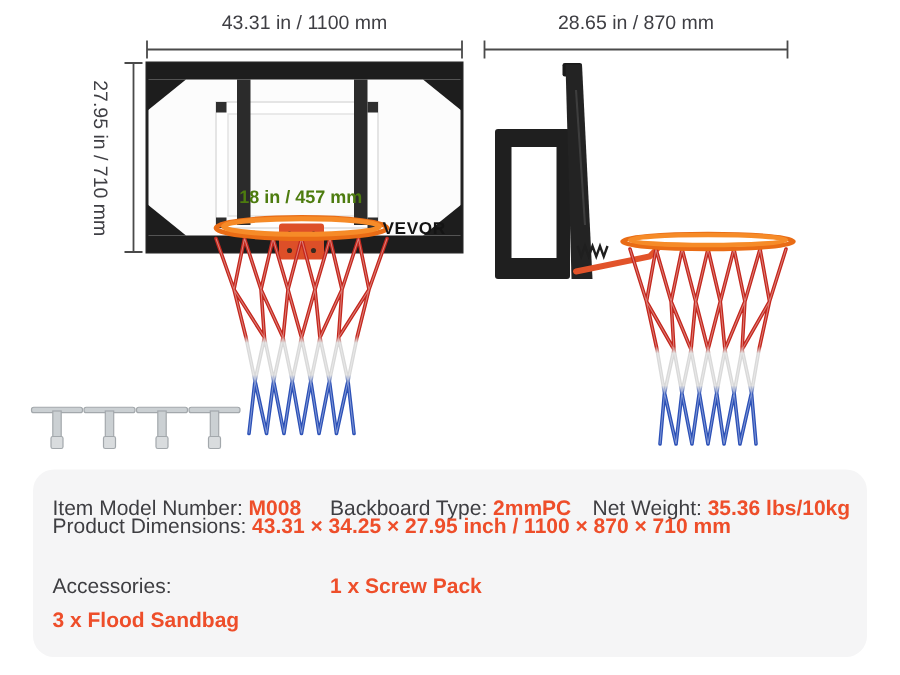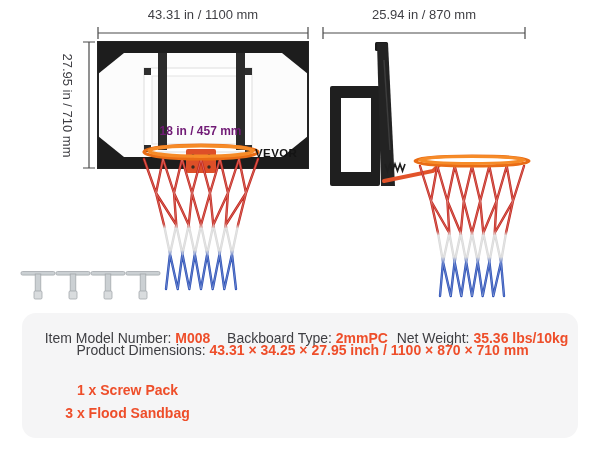--- a/index.html
+++ b/index.html
@@ -2,24 +2,24 @@
 <html><head>
 <meta charset="utf-8">
 <style>
   html,body{margin:0;padding:0;background:#fff;}
   .canvas{position:relative;width:600px;height:450px;background:#ffffff;overflow:hidden;
           font-family:"Liberation Sans",sans-serif;}
   .art{position:absolute;left:0;top:0;}
   .lbl{position:absolute;color:#3f3f44;font-size:13px;font-weight:500;text-align:center;
        white-space:nowrap;line-height:15px;}
   .lbl.rot{transform:rotate(90deg);}
-  .lbl.orange{color:#701a75;font-size:12px;font-weight:700;}
+  .lbl.orange{color:#4d7c0f;font-size:12px;font-weight:700;}
   .logo{position:absolute;color:#141414;font-size:11.5px;font-weight:700;letter-spacing:.4px;}
   .panel{position:absolute;left:22px;top:313px;width:556px;height:125px;background:#f5f5f6;
-         border-radius:14px;font-size:14px;color:#3e3e42;text-align:center;}
+         border-radius:14px;font-size:14px;color:#3e3e42;}
   .row{position:absolute;left:13px;right:8px;height:18px;line-height:18px;white-space:nowrap;}
   .grid3{display:grid;grid-template-columns:185px 175px 1fr;}
   .r1{top:16px}.r2{top:28px}.r3{top:68px}.r4{top:91px}
   .spec-label{color:#3e3e42;font-weight:400;}
   .spec-value{color:#ee4e2a;font-weight:700;}
 </style>
 </head>
 <body>
 
 <div class="canvas">
@@ -126,40 +126,43 @@
         <rect x="126" y="271.5" width="34" height="3.6" rx="1.5"></rect>
         <rect x="140.2" y="274" width="5.6" height="19"></rect>
         <rect x="139" y="291" width="8" height="8" rx="1.2" fill="#d9dcde"></rect>
       </g>
     </g>
   </svg>
 
   <div class="lbl" style="left:98px;top:7px;width:210px;">43.31 in / 1100 mm</div>
   <div class="lbl rot" style="left:2px;top:98px;width:130px;">27.95 in / 710 mm</div>
   <div class="lbl orange" style="left:143px;top:124px;width:115px;">18 in / 457 mm</div>
-  <div class="lbl" style="left:323px;top:7px;width:202px;">25.94 in / 870 mm</div>
+  <div class="lbl" style="left:323px;top:7px;width:202px;">28.65 in / 870 mm</div>
   <div class="logo" style="left:255px;top:147px;">VEVOR</div>
 
   <div class="panel">
     <div class="row grid3 r1">
       <div>
         <span class="spec-label">Item Model Number: </span><span class="spec-value">M008</span>
       </div>
       <div>
         <span class="spec-label">Backboard Type: </span><span class="spec-value">2mmPC</span>
       </div>
       <div>
         <span class="spec-label">Net Weight: </span><span class="spec-value">35.36 lbs/10kg</span>
       </div>
     </div>
     <div class="row r2">
       <span class="spec-label">Product Dimensions: </span><span class="spec-value">43.31 × 34.25 × 27.95 inch / 1100 × 870 × 710 mm</span>
     </div>
     <div class="row grid3 r3">
       <div>
+        <span class="spec-label">Accessories:</span><span class="spec-value"></span>
+      </div>
+      <div>
         <span class="spec-label"></span><span class="spec-value">1 x Screw Pack</span>
       </div>
     </div>
     <div class="row grid3 r4">
       <div>
         <span class="spec-label"></span><span class="spec-value">3 x Flood Sandbag</span>
       </div>
     </div>
   </div>
 </div>

